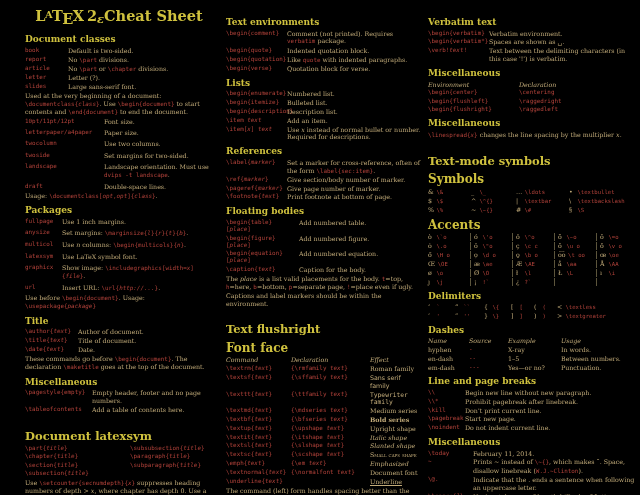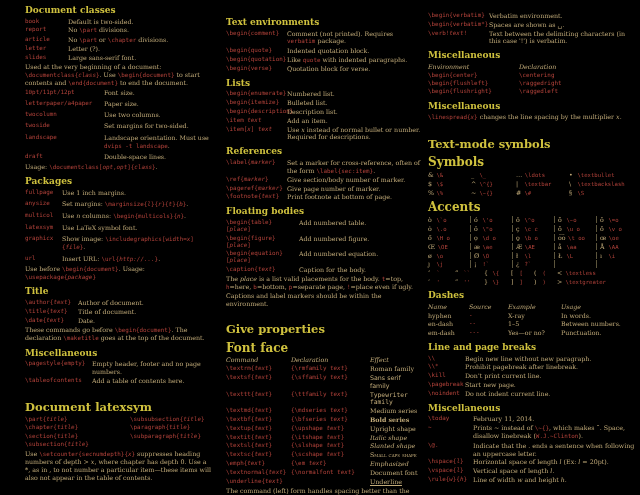--- a/index.html
+++ b/index.html
@@ -45,20 +45,21 @@
   .fx-it2,.fx-em{font-style:italic}
   .fx-sl{font-style:oblique}
   .fx-sc{font-variant:small-caps}
   .fx-ul{text-decoration:underline}
 </style>
 </head>
 <body>
 
 <div id="sheet">
     <div class="col col0">
+      <div class="title"><span>L<span class="lxa">A</span>T<span class="lxe">E</span>X</span><span> 2</span><span class="eps">ε</span><span>Cheat Sheet</span></div>
       <div class="h2">Document classes</div>
       <div class="pairs" style="--tw: 40px;">
         <div class="tt">book</div>
         <div class="desc">Default is two-sided.</div>
         <div class="tt">report</div>
         <div class="desc">No <span class="tt">\part</span> divisions.</div>
         <div class="tt">article</div>
         <div class="desc">No <span class="tt">\part</span> or <span class="tt">\chapter</span> divisions.</div>
         <div class="tt">letter</div>
         <div class="desc">Letter (?).</div>
@@ -168,21 +169,21 @@
         <div class="tt">\begin{table}[<span class="it">place</span>]</div>
         <div class="desc">Add numbered table.</div>
         <div class="tt">\begin{figure}[<span class="it">place</span>]</div>
         <div class="desc">Add numbered figure.</div>
         <div class="tt">\begin{equation}[<span class="it">place</span>]</div>
         <div class="desc">Add numbered equation.</div>
         <div class="tt">\caption{<span class="it">text</span>}</div>
         <div class="desc">Caption for the body.</div>
       </div>
       <div class="par">The <span class="it">place</span> is a list valid placements for the body. <span class="tt">t</span>=top, <span class="tt">h</span>=here, <span class="tt">b</span>=bottom, <span class="tt">p</span>=separate page, <span class="tt">!</span>=place even if ugly. Captions and label markers should be within the environment.</div>
-      <div class="h1">Give properties</div>
+      <div class="h1">Text flushright</div>
       <div class="h3">Font face</div>
       <div class="tbl tc-fontface">
         <div class="thead">Command</div>
         <div class="thead">Declaration</div>
         <div class="thead">Effect</div>
         <div class="tt">\textrm{<span class="it">text</span>}</div>
         <div class="tt">{\rmfamily <span class="it">text</span>}</div>
         <div class=" fx-rm">Roman family</div>
         <div class="tt">\textsf{<span class="it">text</span>}</div>
         <div class="tt">{\sffamily <span class="it">text</span>}</div>
@@ -215,20 +216,21 @@
         <div class="tt">{\normalfont <span class="it">text</span>}</div>
         <div class=" fx-nf">Document font</div>
         <div class="tt">\underline{<span class="it">text</span>}</div>
         <div class="tt"></div>
         <div class=" fx-ul">Underline</div>
       </div>
       <div class="par">The command (left) form handles spacing better than the declaration (right) form.</div>
       <div class="h3">Font size</div>
     </div>
     <div class="col col2">
+      <div class="h2">Verbatim text</div>
       <div class="pairs" style="--tw: 58px;">
         <div class="tt">\begin{verbatim}</div>
         <div class="desc">Verbatim environment.</div>
         <div class="tt">\begin{verbatim*}</div>
         <div class="desc">Spaces are shown as ␣.</div>
         <div class="tt">\verb!<span class="it">text</span>!</div>
         <div class="desc">Text between the delimiting characters (in this case '!') is verbatim.</div>
       </div>
       <div class="h2">Miscellaneous</div>
       <div class="tbl tc-just">
@@ -411,20 +413,21 @@
         </div>
         <div class="cell">
           <span class="sym"></span>
           <span class="tt"></span>
         </div>
         <div class="cell">
           <span class="sym"></span>
           <span class="tt"></span>
         </div>
       </div>
+      <div class="h2">Delimiters</div>
       <div class="sg sg-del">
         <div class="cell">
           <span class="sym">‘</span>
           <span class="tt">`</span>
         </div>
         <div class="cell">
           <span class="sym">“</span>
           <span class="tt">``</span>
         </div>
         <div class="cell">

